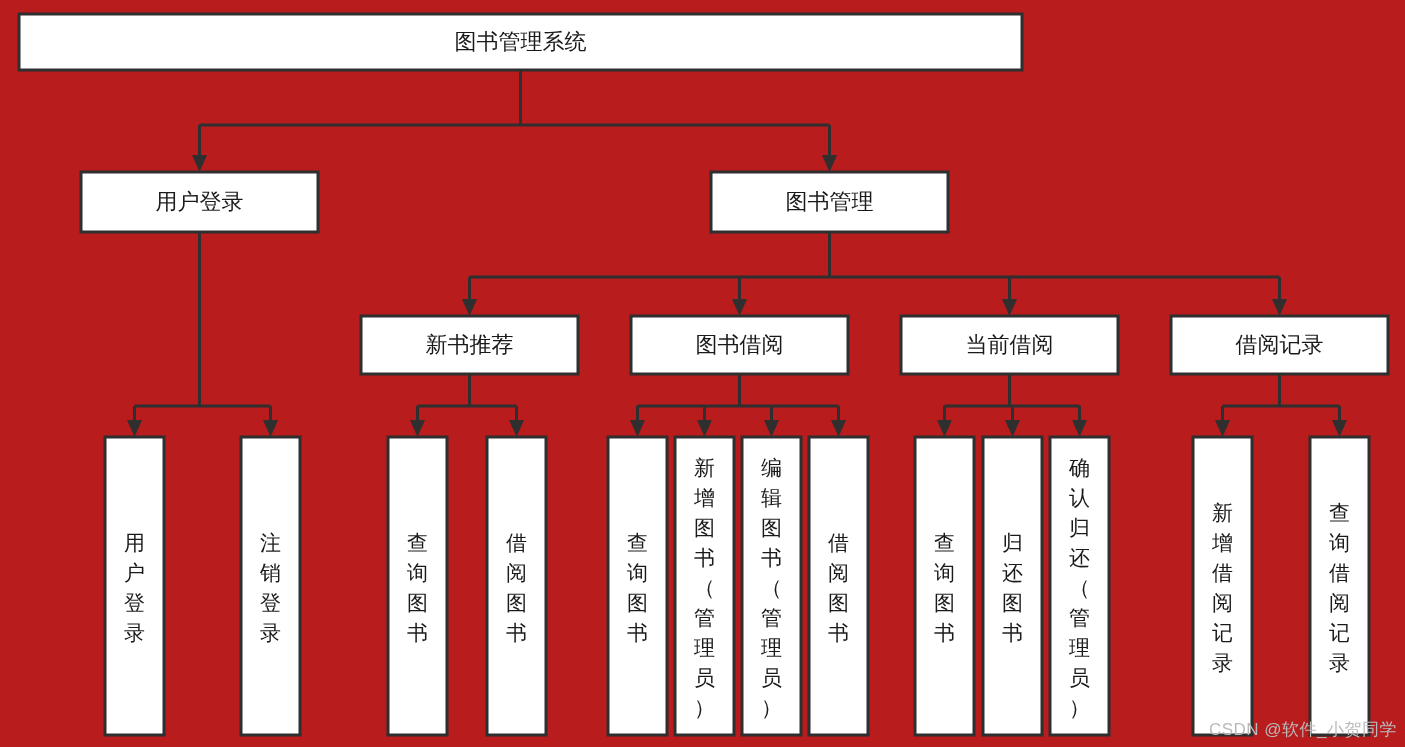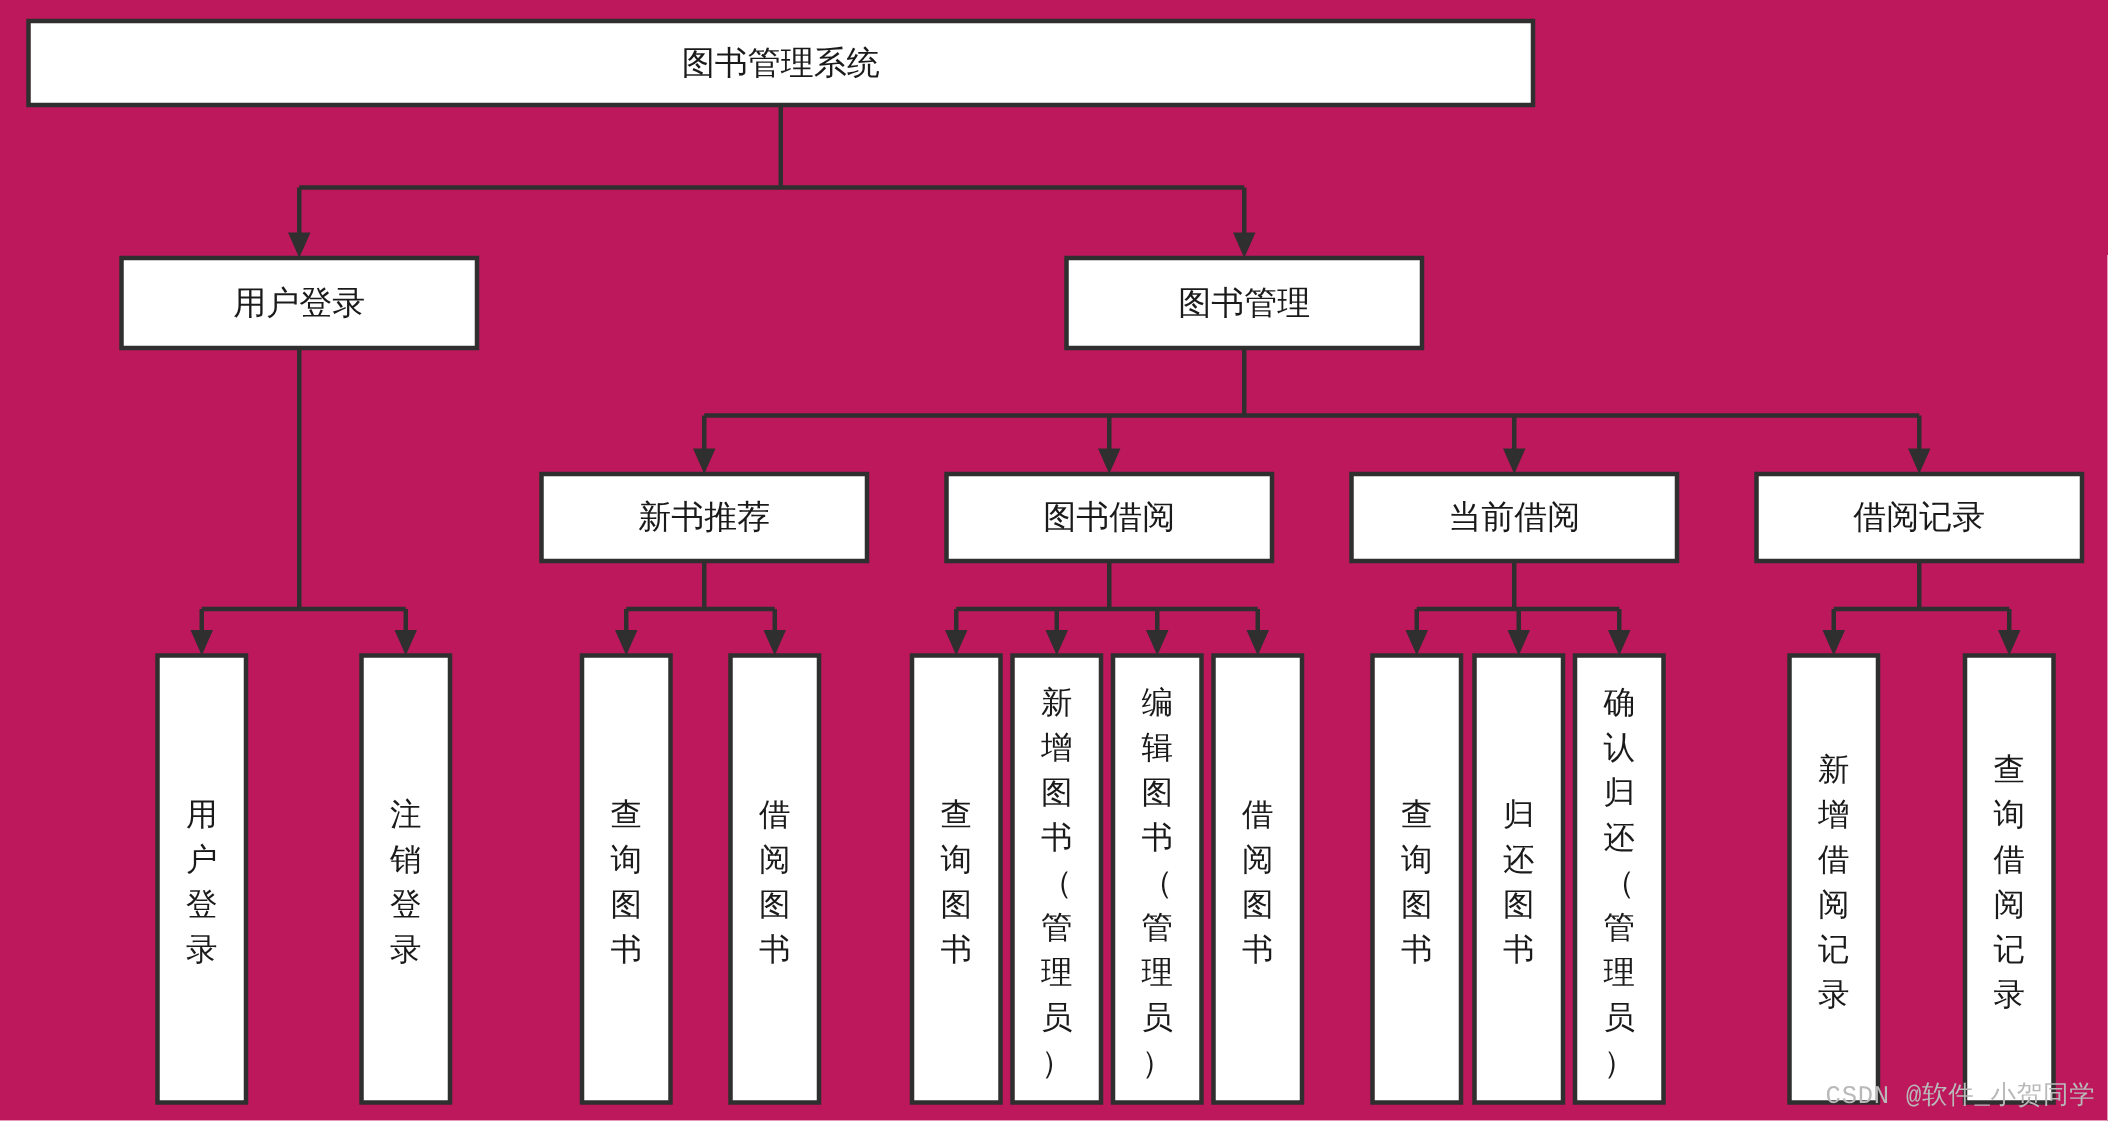--- a/index.html
+++ b/index.html
@@ -7,21 +7,21 @@
     padding: 0;
     background: #ffffff;
   }
   body {
     font-family: "DejaVu Sans", "Liberation Sans", sans-serif;
   }
   #diagram-root {
     position: relative;
     width: 1405px;
     height: 747px;
-    background: #be185d;
+    background: #b91c1c;
     overflow: hidden;
   }
   svg.diagram-canvas {
     position: absolute;
     left: 0;
     top: 0;
     width: 1405px;
     height: 747px;
     display: block;
   }
@@ -50,21 +50,21 @@
   .node-label-v {
     font-family: "DejaVu Sans", "Liberation Sans", sans-serif;
     font-size: 21px;
     fill: #1a1a1a;
     text-anchor: middle;
   }
   .watermark-text {
     position: absolute;
     right: 8px;
     bottom: 6px;
-    font-family: Liberation Mono, monospace;
+    font-family: Liberation Sans, sans-serif;
     font-size: 17px;
     color: #b9b9b9;
     white-space: nowrap;
     pointer-events: none;
     letter-spacing: 0.5px;
   }
 </style>
 </head>
 <body>
 

